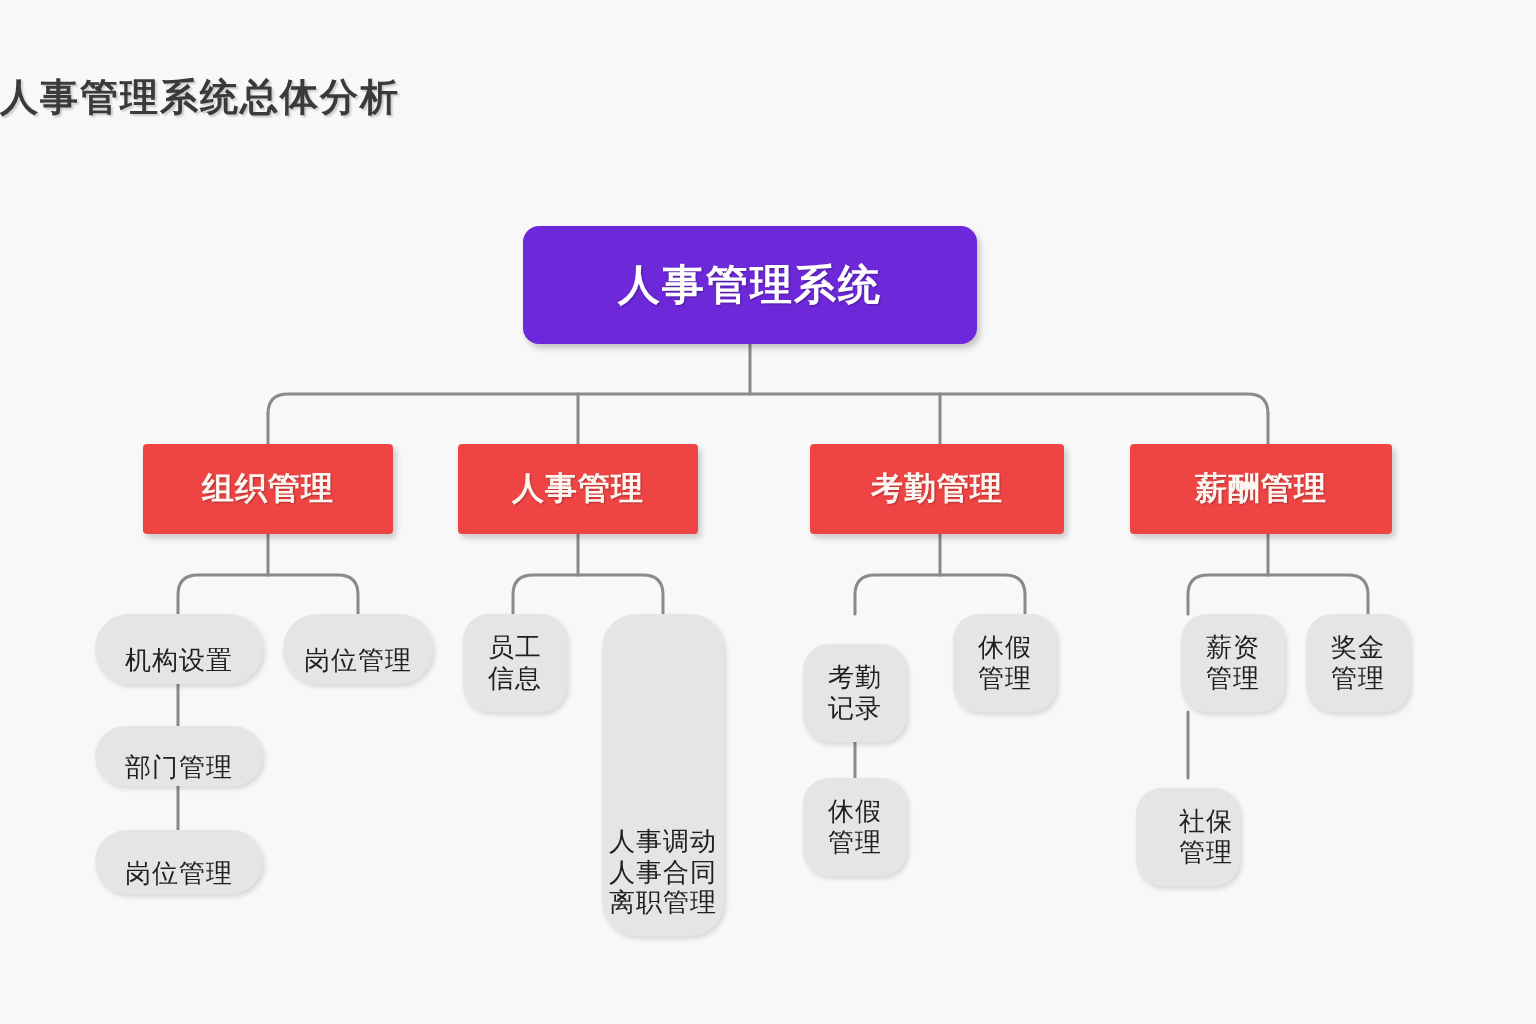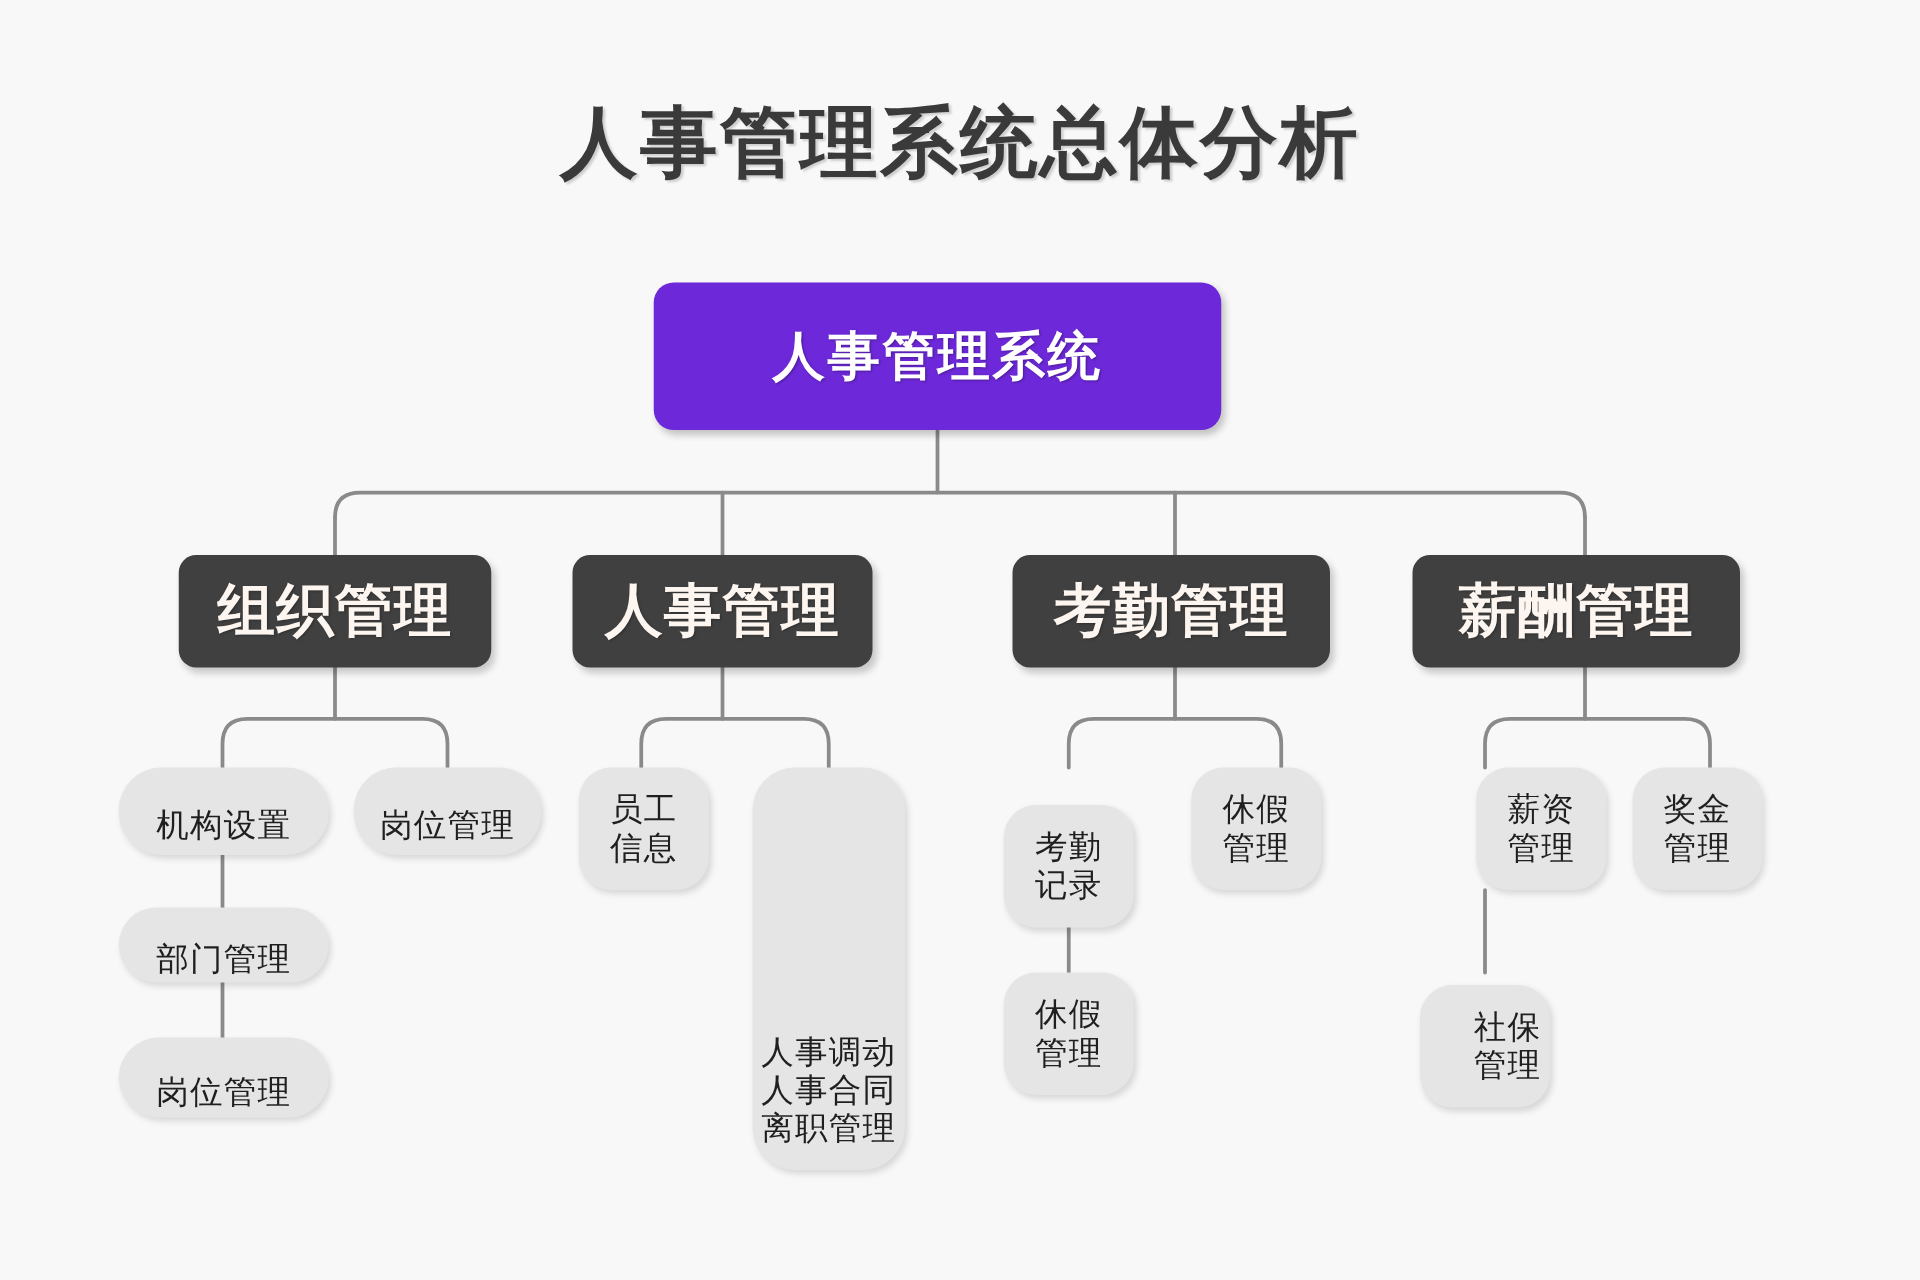--- a/index.html
+++ b/index.html
@@ -28,22 +28,22 @@
     height: 1024px;
     pointer-events: none;
   }
 
   
   .chart-title {
     position: absolute;
     left: 0;
     top: 72px;
     width: 1536px;
-    text-align: center;
-    font-size: 62px;
+    text-align: left;
+    font-size: 38px;
     font-weight: bold;
     color: #3a3a3a;
     letter-spacing: 2px;
     text-shadow: 2px 2px 2px rgba(0,0,0,0.18);
     white-space: nowrap;
   }
 
   
   .node {
     position: absolute;
@@ -62,24 +62,24 @@
     border-radius: 16px;
     font-size: 42px;
     font-weight: bold;
     letter-spacing: 2px;
     box-shadow: 3px 4px 6px rgba(0,0,0,0.22);
     text-shadow: 1px 1px 2px rgba(0,0,0,0.30);
   }
 
   
   .node.branch {
-    background: #404040;
+    background: #ef4444;
     color: #fdf6f0;
-    border-radius: 14px;
-    font-size: 46px;
+    border-radius: 4px;
+    font-size: 32px;
     font-weight: bold;
     letter-spacing: 1px;
     box-shadow: 3px 4px 6px rgba(0,0,0,0.20);
     text-shadow: 1px 1px 2px rgba(0,0,0,0.28);
   }
 
   
   .node.leaf {
     background: #e5e5e5;
     color: #1f1f1f;

